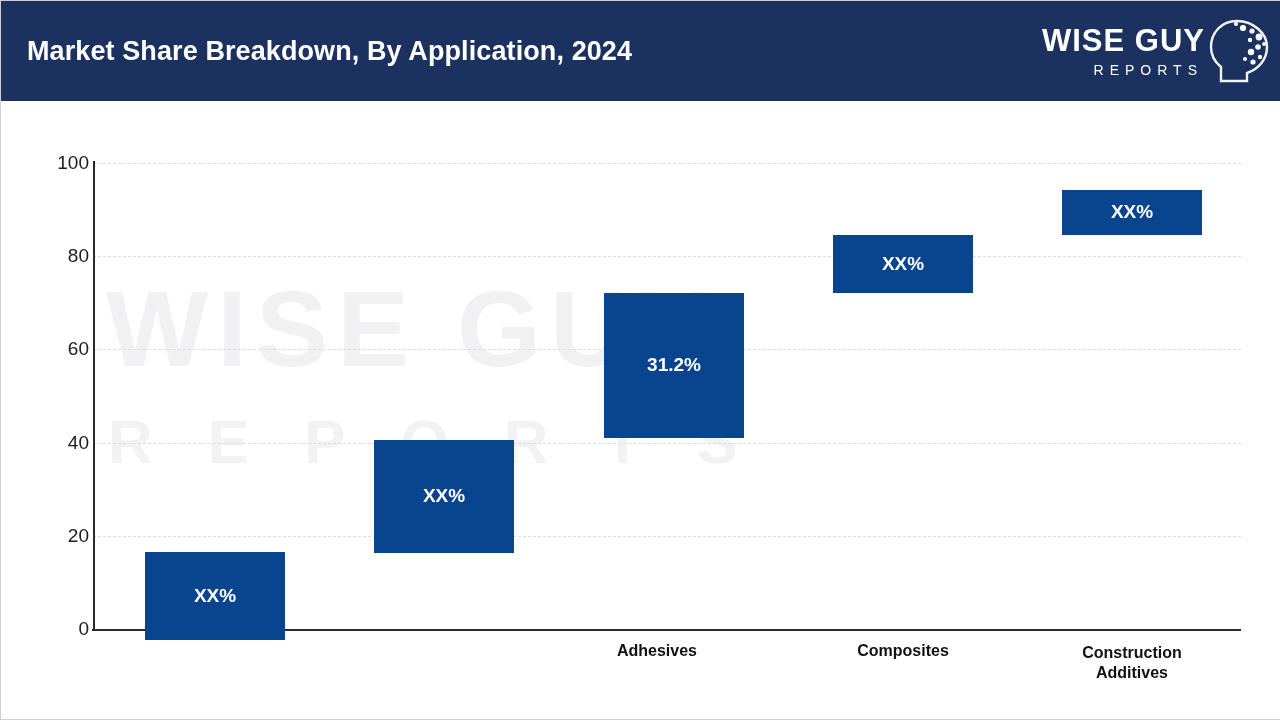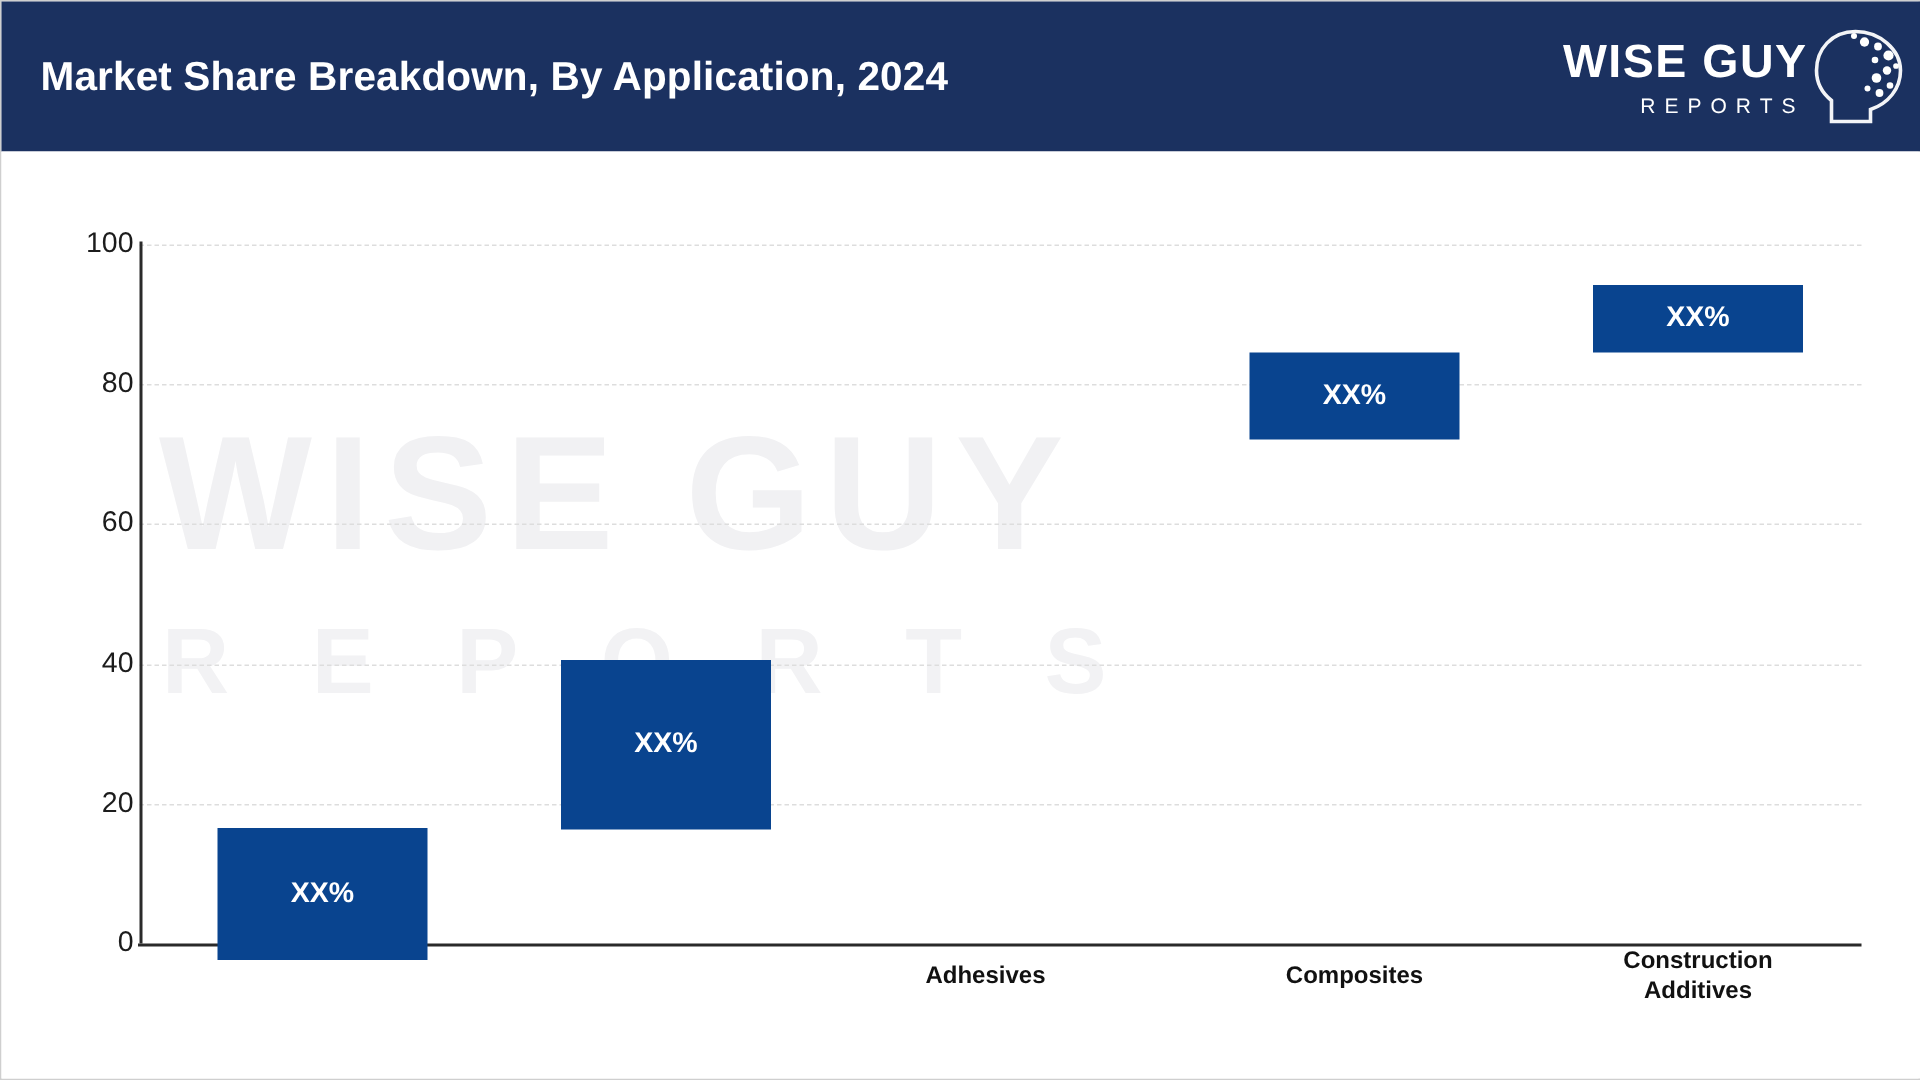--- a/index.html
+++ b/index.html
@@ -236,28 +236,31 @@
       <div class="axis-x"></div>
 
       <div class="bar" style="left:52px; width:140px; top:377.5px; height:88.5px;">
         <span class="bar-label">XX%</span>
       </div>
 
       <div class="bar" style="left:281px; width:140px; top:265.6px; height:113.2px;">
         <span class="bar-label">XX%</span>
       </div>
 
+      <div class="bar" style="left:511px; width:140px; top:118.8px; height:145.4px;">
+        <span class="bar-label">31.2%</span>
+      </div>
 
       <div class="bar" style="left:740px; width:140px; top:60.6px; height:58.2px;">
         <span class="bar-label">XX%</span>
       </div>
 
       <div class="bar" style="left:969px; width:140px; top:16.3px; height:44.3px;">
         <span class="bar-label">XX%</span>
       </div>
 
       <div class="cat-label" style="left:464px; top:478px; width:200px;">Adhesives</div>
       <div class="cat-label" style="left:710px; top:478px; width:200px;">Composites</div>
-      <div class="cat-label" style="left:955px; top:468px; width:168px;">Construction Additives</div>
+      <div class="cat-label" style="left:955px; top:480px; width:168px;">Construction Additives</div>
 
     </div>
   </div>
 </div>
 
 </body></html>

